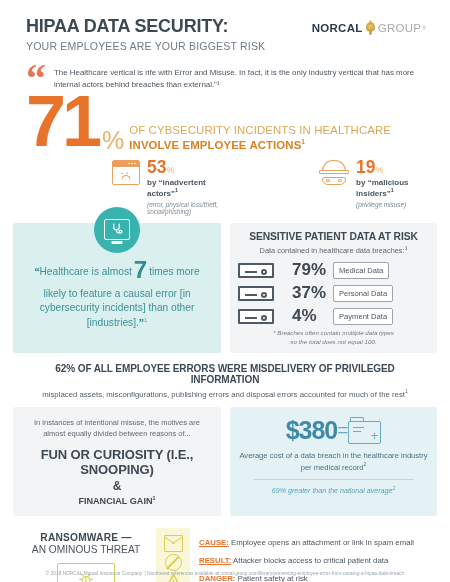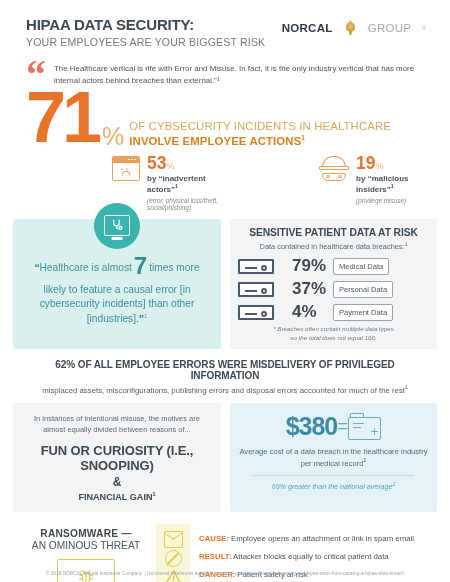--- a/index.html
+++ b/index.html
@@ -7,23 +7,23 @@
     width: 450px; height: 582px;
     background: #ffffff;
     font-family: "Liberation Sans", sans-serif;
     overflow: hidden;
   }
   .page { position: relative; width: 450px; height: 582px; background:#fff; }
 
   
   .header { display:flex; align-items:flex-start; justify-content:space-between;
             padding: 16px 24px 0 26px; }
-  .title-main { font-size: 15px; font-weight: 700; color:#3d4953; letter-spacing:-0.2px; }
+  .title-main { font-size: 18px; font-weight: 700; color:#3d4953; letter-spacing:-0.2px; }
   .title-sub  { font-size: 10.6px; font-weight: 400; color:#6f7b85; letter-spacing:0.15px; margin-top:3px;}
-  .logo { display:flex; align-items:center; gap:11px; padding-top:4px; }
+  .logo { display:flex; align-items:center; gap:1px; padding-top:4px; }
   .logo-norcal { font-size:11.5px; font-weight:700; color:#2e3b47; letter-spacing:0.3px; }
   .logo-flame { width:9px; height:15px; position:relative; margin:0 2px; }
   .logo-flame::before{ content:""; position:absolute; left:3px; top:0; width:3px; height:15px;
      background:linear-gradient(180deg,#d9b14b,#b8902c); border-radius:50% 50% 40% 40%; }
   .logo-flame::after{ content:""; position:absolute; left:0px; top:2px; width:9px; height:11px;
      background:radial-gradient(circle at 50% 40%, #e8c86a 0%, #c9a03a 60%, rgba(201,160,58,0) 72%);
      border-radius:50% 50% 45% 45%; }
   .logo-group { font-size:11.5px; font-weight:400; color:#a9a9a9; letter-spacing:0.3px;}
   .logo-tm { font-size:5px; color:#a9a9a9; vertical-align:super; }
 
@@ -156,21 +156,21 @@
   .rw-monitor .scr { position:absolute; top:0; left:0; width:58px; height:38px;
       border:1.8px solid #d8cf51; border-radius:2px;}
   .rw-monitor .neck { position:absolute; bottom:4px; left:26px; width:6px; height:6px;
       border-left:1.8px solid #d8cf51; border-right:1.8px solid #d8cf51;}
   .bug { position:absolute; top:9px; left:22px; width:14px; height:17px;}
   .rw-strip { flex:0 0 34px; background:#faf6d8; display:flex; flex-direction:column;
               align-items:center; justify-content:space-around; padding:6px 0;}
   .rw-rows { flex:1 1 auto; display:flex; flex-direction:column; justify-content:space-around;
              padding:6px 0 6px 9px;}
   .rw-row { font-size:7.8px; color:#4b5560; line-height:1.3;}
-  .rw-row b { color:#e8742c; font-weight:700;}
+  .rw-row b { color:#e8742c; font-weight:700;text-decoration:underline;}
 
   .ic { width:19px; height:17px; position:relative;}
   .ic-env { border:1.5px solid #d8cf51; border-radius:1px;}
   .ic-env::before,.ic-env::after{content:"";position:absolute;top:1px;width:11.5px;height:1.4px;
      background:#d8cf51;}
   .ic-env::before{left:0.5px;transform:rotate(33deg);transform-origin:left top;}
   .ic-env::after{right:0.5px;transform:rotate(-33deg);transform-origin:right top;}
   .ic-ban { width:17px;height:17px;border:1.5px solid #d8cf51;border-radius:50%;}
   .ic-ban::after{content:"";position:absolute;top:6.7px;left:-1.2px;width:17px;height:1.5px;
      background:#d8cf51;transform:rotate(-45deg);}
@@ -364,20 +364,20 @@
       </span>
       <span class="ic ic-money">
         <span class="mid2l"></span>
         <span class="c" style="left:3px"></span>
           <span class="c" style="right:3px"></span>
       </span>
     </div>
 
     <div class="rw-rows">
       <div class="rw-row"><b>CAUSE:</b> <span>Employee opens an attachment or link in spam email</span></div>
-      <div class="rw-row"><b>RESULT:</b> <span>Attacker blocks equally to critical patient data</span></div>
+      <div class="rw-row"><b>RESULT:</b> <span>Attacker blocks access to critical patient data</span></div>
       <div class="rw-row"><b>DANGER:</b> <span>Patient safety at risk</span></div>
       <div class="rw-row"><b>COST:</b> <span>10s of thousands of dollars to unlock data</span></div>
     </div>
   </div>
 
   <div class="footer">© 2018 NORCAL Mutual Insurance Company.  | Numbered references available at norcal-group.com/library/preventing-employee-error-from-causing-a-hipaa-data-breach</div>
 </div>
 
 </body></html>

